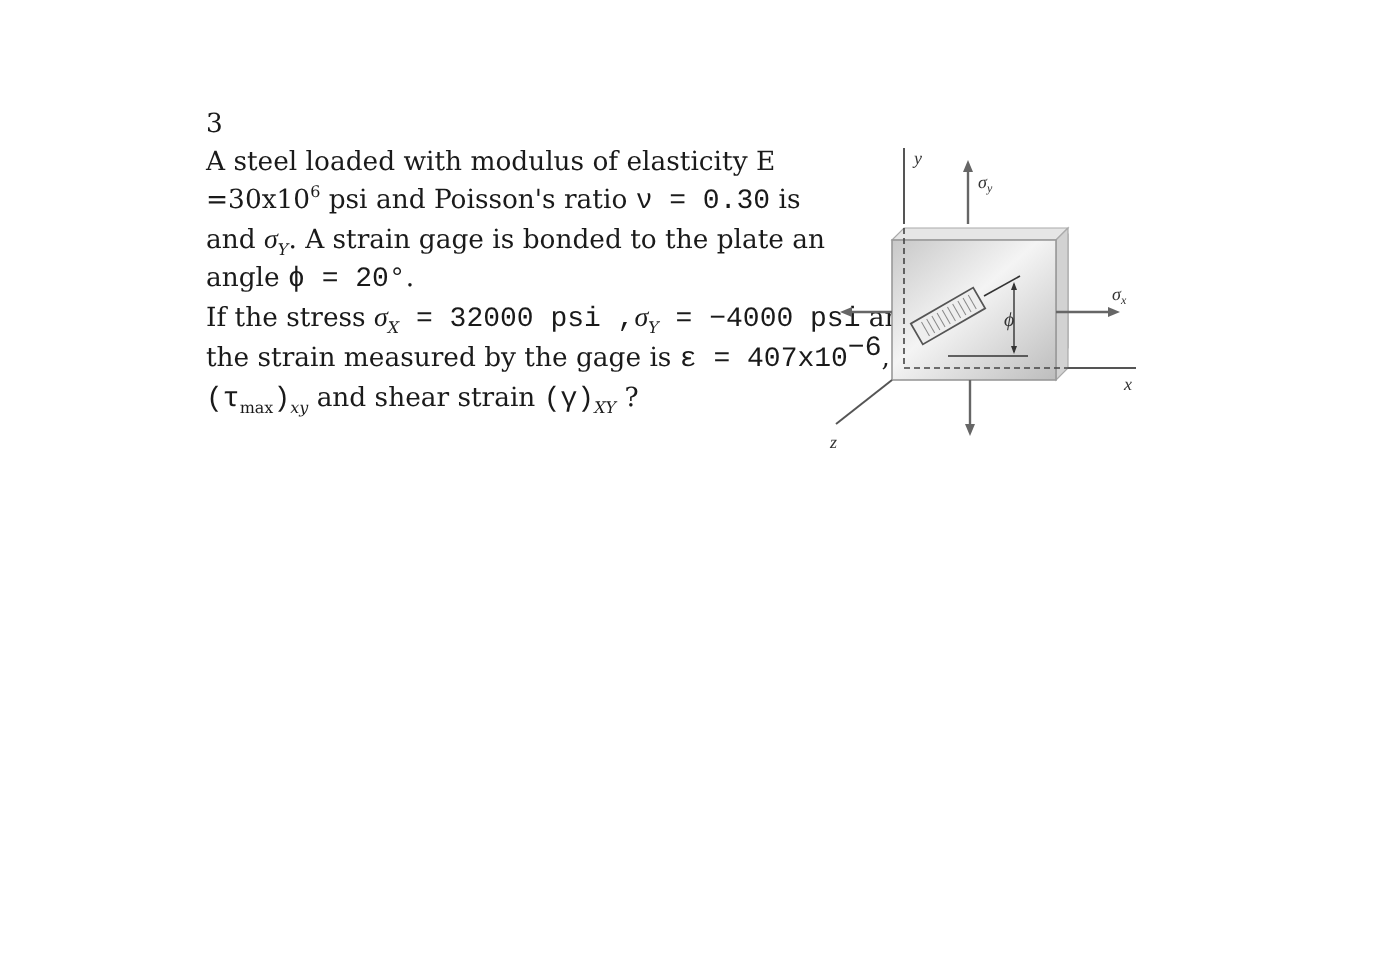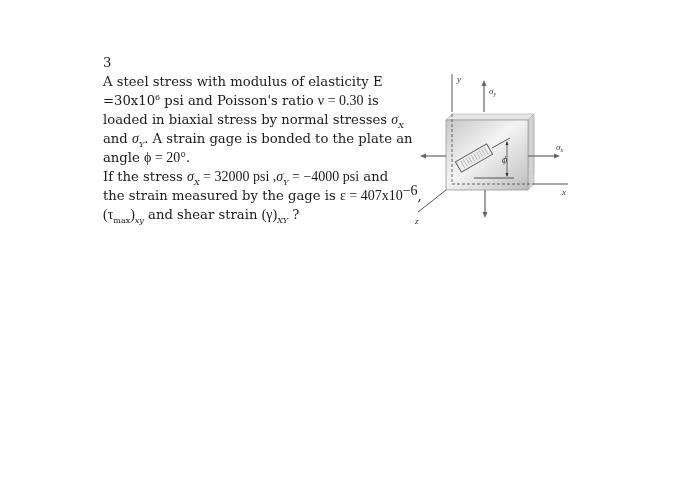--- a/index.html
+++ b/index.html
@@ -2,36 +2,33 @@
 <html><head>
   <meta charset="utf-8">
   <style>
     html, body { margin:0; padding:0; }
     body { width:700px; height:490px; background:#ffffff; position:relative; overflow:hidden;
            font-family:"DejaVu Serif", "Liberation Serif", serif; color:#1a1a1a; }
     .problem { position:absolute; left:103px; top:53px; width:300px; font-size:13.2px; line-height:19px; }
     .problem .line { white-space:nowrap; }
     .num { display:block; }
     .sym { font-family:"Liberation Serif", serif; font-style:italic; font-size:14px; }
-    .math { font-family:Liberation Serif, serif; font-size:14px; }
+    .math { font-family:Liberation Mono, monospace; font-size:14px; }
     sub, sup { font-size:8px; line-height:0; }
     .sub-it { font-style:italic; }
     .figure { position:absolute; left:410px; top:62px; width:170px; height:170px; }
   </style>
 </head>
 <body>
 
 <div class="problem">
   <span class="num line">3</span>
-  <div class="line"><span>A steel stress with modulus of elasticity E</span></div>
+  <div class="line"><span>A steel loaded with modulus of elasticity E</span></div>
   <div class="line">
     <span>=30x10</span><sup>6</sup><span> psi and Poisson's ratio </span><span class="math">ν = 0.30</span><span> is</span>
-  </div>
-  <div class="line">
-    <span>loaded in biaxial stress by normal stresses </span><span class="sym">σ</span><sub class="sub-it">X</sub>
   </div>
   <div class="line">
     <span>and </span><span class="sym">σ</span><sub class="sub-it">Y</sub><span>.   A strain gage is bonded to the plate an</span>
   </div>
   <div class="line">
     <span>angle </span><span class="math">ϕ = 20°</span><span>.</span>
   </div>
   <div class="line">
     <span>If the stress </span><span class="sym">σ</span><sub class="sub-it">X</sub><span class="math"> = 32000 psi ,</span><span class="sym">σ</span><sub class="sub-it">Y</sub><span class="math"> = −4000 psi</span><span>  and</span>
   </div>

